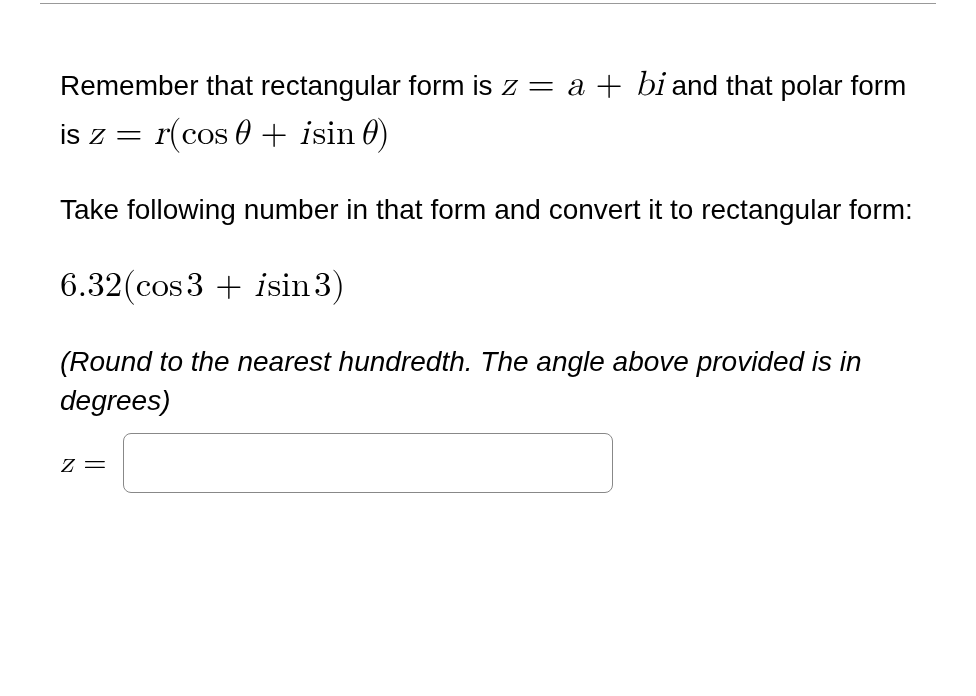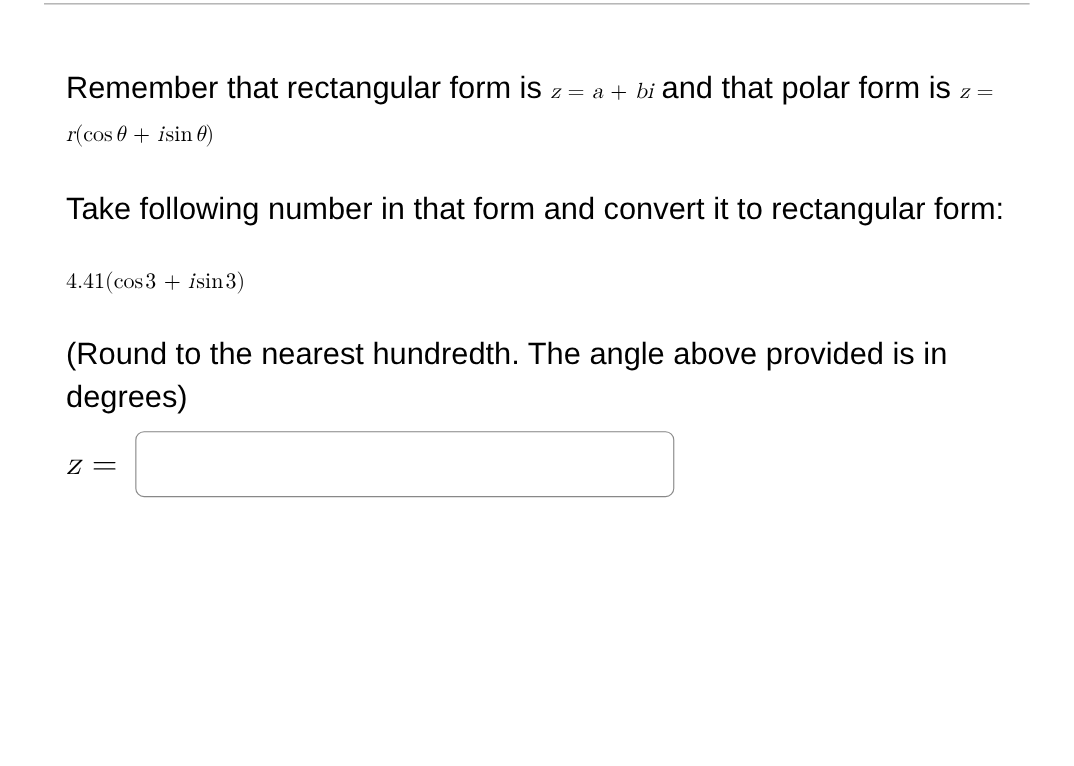--- a/index.html
+++ b/index.html
@@ -32,35 +32,36 @@
       line-height: 1.4;
       color: #000;
     }
     
     .para {
       margin-bottom: 32px;
     }
     
     .para-last {
       margin-bottom: 8px;
+      font-style: italic;
     }
     
     .math {
       font-family: "Latin Modern Math", "STIX Two Math", "Cambria Math", "Times New Roman", serif;
       font-style: italic;
     }
     
     .math-upright {
       font-family: "Latin Modern Math", "STIX Two Math", "Cambria Math", "Times New Roman", serif;
       font-style: normal;
     }
     
     .math-expression {
       font-family: "Latin Modern Math", "STIX Two Math", "Cambria Math", "Times New Roman", serif;
-      font-size: 20px;
+      font-size: 35px;
     }
     
     .answer-row {
       display: flex;
       align-items: center;
       gap: 16px;
       margin-top: 12px;
     }
     
     .answer-label {
@@ -87,21 +88,21 @@
 
 <div class="content">
 
   <p class="para">
     <span>Remember that rectangular form is </span><span class="math-expression"><span class="math">z</span> <span class="math-upright">=</span> <span class="math">a</span> <span class="math-upright">+</span> <span class="math">bi</span></span><span> and that polar form is </span><span class="math-expression"><span class="math">z</span> <span class="math-upright">=</span> <span class="math">r</span><span class="math-upright">(cos</span> <span class="math">θ</span> <span class="math-upright">+</span> <span class="math">i</span> <span class="math-upright">sin</span> <span class="math">θ</span><span class="math-upright">)</span></span>
   </p>
 
   <p class="para">Take following number in that form and convert it to rectangular form:</p>
 
   <p class="para math-expression">
-    <span class="math-upright">4.41(cos</span> <span class="math-upright">3</span> <span class="math-upright">+</span> <span class="math">i</span> <span class="math-upright">sin</span> <span class="math-upright">3)</span>
+    <span class="math-upright">6.32(cos</span> <span class="math-upright">3</span> <span class="math-upright">+</span> <span class="math">i</span> <span class="math-upright">sin</span> <span class="math-upright">3)</span>
   </p>
 
   <p class="para-last">(Round to the nearest hundredth. The angle above provided is in degrees)</p>
 
   <div class="answer-row">
     <span class="answer-label"><span class="math">z</span> <span class="math-upright">=</span></span>
     <input type="text" class="answer-input" value="" style="">
   </div>
 
 </div>

